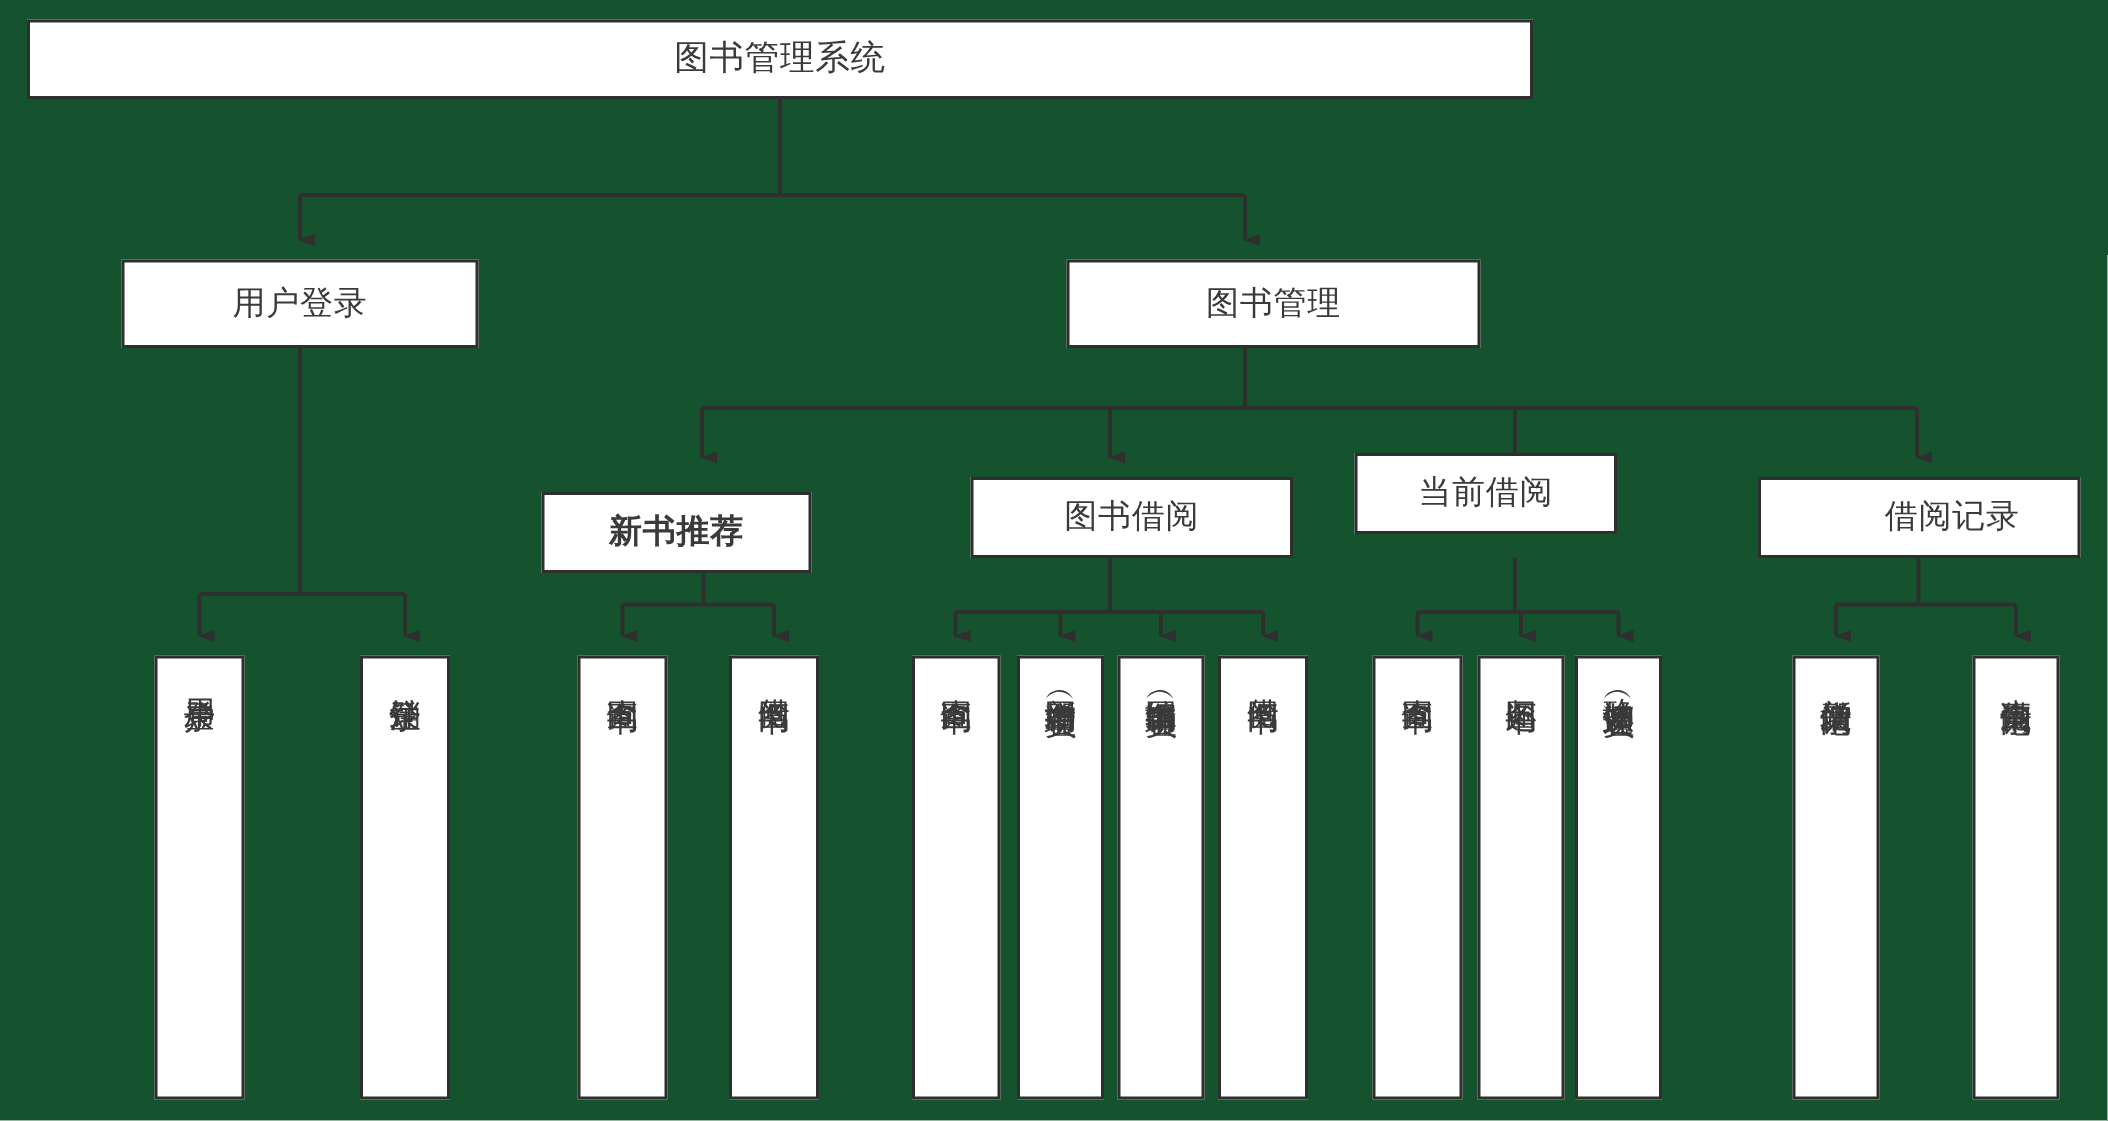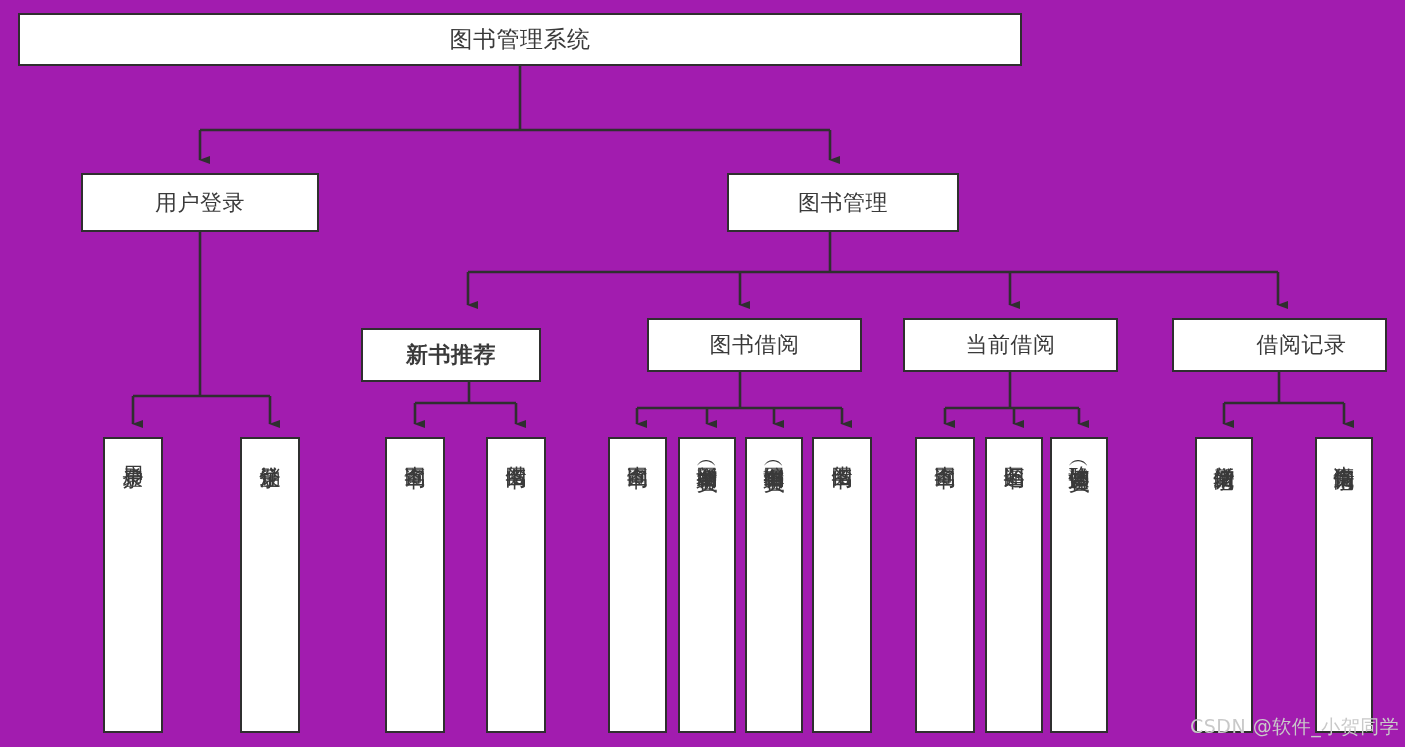--- a/index.html
+++ b/index.html
@@ -8,21 +8,21 @@
     padding: 0;
     background: #ffffff;
   }
   body {
     font-family: "DejaVu Sans", "Liberation Sans", sans-serif;
   }
   #diagram-root {
     position: relative;
     width: 1405px;
     height: 747px;
-    background: #a21caf;
+    background: #14532d;
     overflow: hidden;
   }
   #edge-layer {
     position: absolute;
     left: 0;
     top: 0;
     width: 1405px;
     height: 747px;
     pointer-events: none;
   }
@@ -121,30 +121,30 @@
       </g>
   </svg>
 
   <div id="nodes-layer">
       <div class="node root horiz" style="left: 18px; top: 13px; width: 1004px; height: 53px;">
         <span class="node-label">图书管理系统</span>
       </div>
       <div class="node level2 horiz" style="left: 81px; top: 173px; width: 238px; height: 59px;">
         <span class="node-label">用户登录</span>
       </div>
-      <div class="node level2 horiz" style="left: 711px; top: 173px; width: 232px; height: 59px; margin-left: 16px;">
+      <div class="node level2 horiz" style="left: 711px; top: 173px; width: 276px; height: 59px;">
         <span class="node-label">图书管理</span>
       </div>
       <div class="node level3 horiz" style="left: 361px; top: 328px; width: 180px; height: 54px; font-weight: bold;">
         <span class="node-label">新书推荐</span>
       </div>
       <div class="node level3 horiz" style="left: 647px; top: 318px; width: 215px; height: 54px;">
         <span class="node-label">图书借阅</span>
       </div>
-      <div class="node level3 horiz" style="left: 903px; top: 318px; width: 215px; height: 54px;">
+      <div class="node level3 horiz" style="left: 903px; top: 302px; width: 175px; height: 54px;">
         <span class="node-label">当前借阅</span>
       </div>
       <div class="node level3 horiz" style="left: 1172px; top: 318px; width: 215px; height: 54px; padding-left: 44px;">
         <span class="node-label">借阅记录</span>
       </div>
       <div class="node leaf vert" style="left: 103px; top: 437px; width: 60px; height: 296px;">
         <span class="node-label">用户登录</span>
       </div>
       <div class="node leaf vert" style="left: 240px; top: 437px; width: 60px; height: 296px;">
         <span class="node-label">注销登录</span>
@@ -177,15 +177,14 @@
         <span class="node-label">确认归还（管理员）</span>
       </div>
       <div class="node leaf vert" style="left: 1195px; top: 437px; width: 58px; height: 296px;">
         <span class="node-label">新增借阅记录</span>
       </div>
       <div class="node leaf vert" style="left: 1315px; top: 437px; width: 58px; height: 296px;">
         <span class="node-label">查询借阅记录</span>
       </div>
     </div>
 
-  <div class="watermark" style="left: 1190px; top: 714px;">CSDN @软件_小贺同学</div>
 
 </div>
 
 </body></html>

